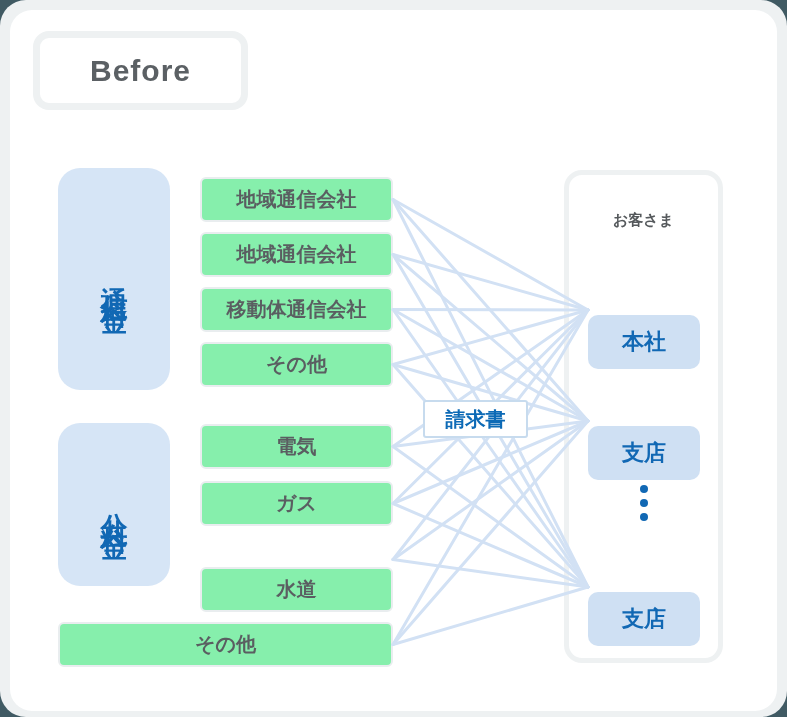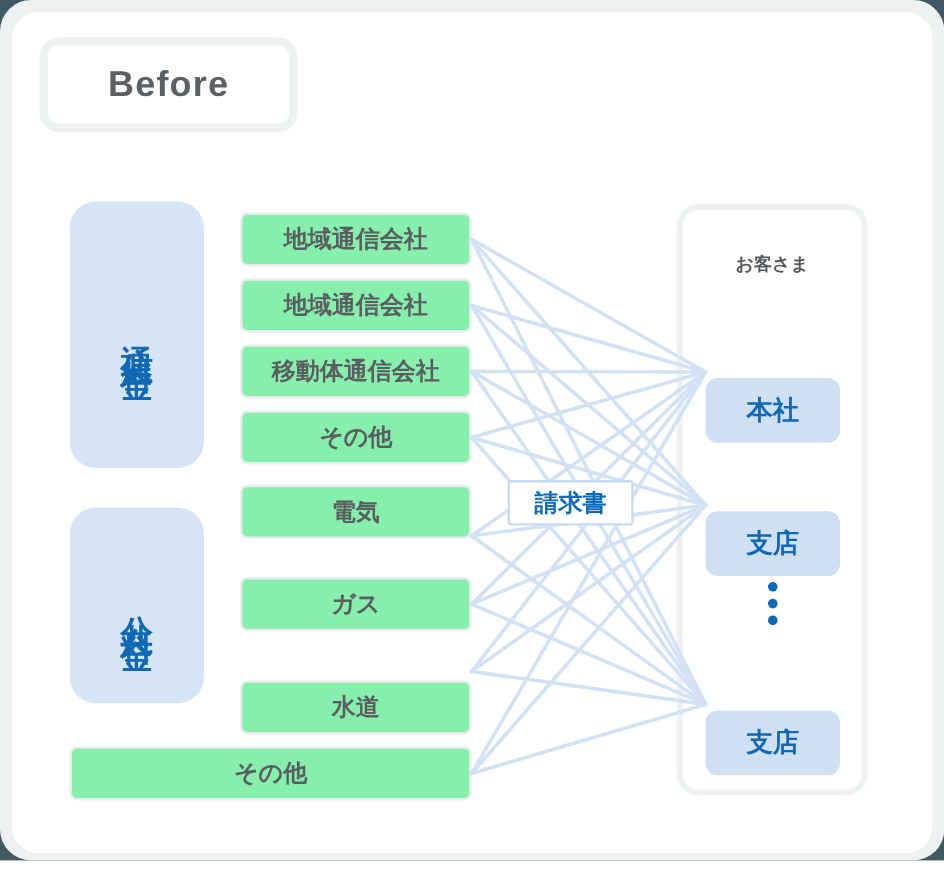--- a/index.html
+++ b/index.html
@@ -44,21 +44,21 @@
     position:absolute; left:200px; width:193px; height:45px;
     box-sizing:border-box;
     background:#86efac;
     border:2px solid #e9edef;
     border-radius:6px;
     display:flex; align-items:center; justify-content:center;
     color:var(--text-gray,#5a5e61);
     font-size:20px; font-weight:bold;
   }
   .p1{top:177px} .p2{top:232px} .p3{top:287px} .p4{top:342px}
-  .p5{top:404px} .p6{top:481px} .p7{top:567px}
+  .p5{top:424px} .p6{top:481px} .p7{top:567px}
   .p8{top:622px; left:58px; width:335px;}
   .customer-panel {
     position:absolute; left:564px; top:170px; width:159px; height:493px;
     box-sizing:border-box;
     background:#ffffff;
     border:5px solid var(--panel-bg,#eef1f2);
     border-radius:18px;
   }
   .customer-title {
     margin-top:36px; text-align:center;

